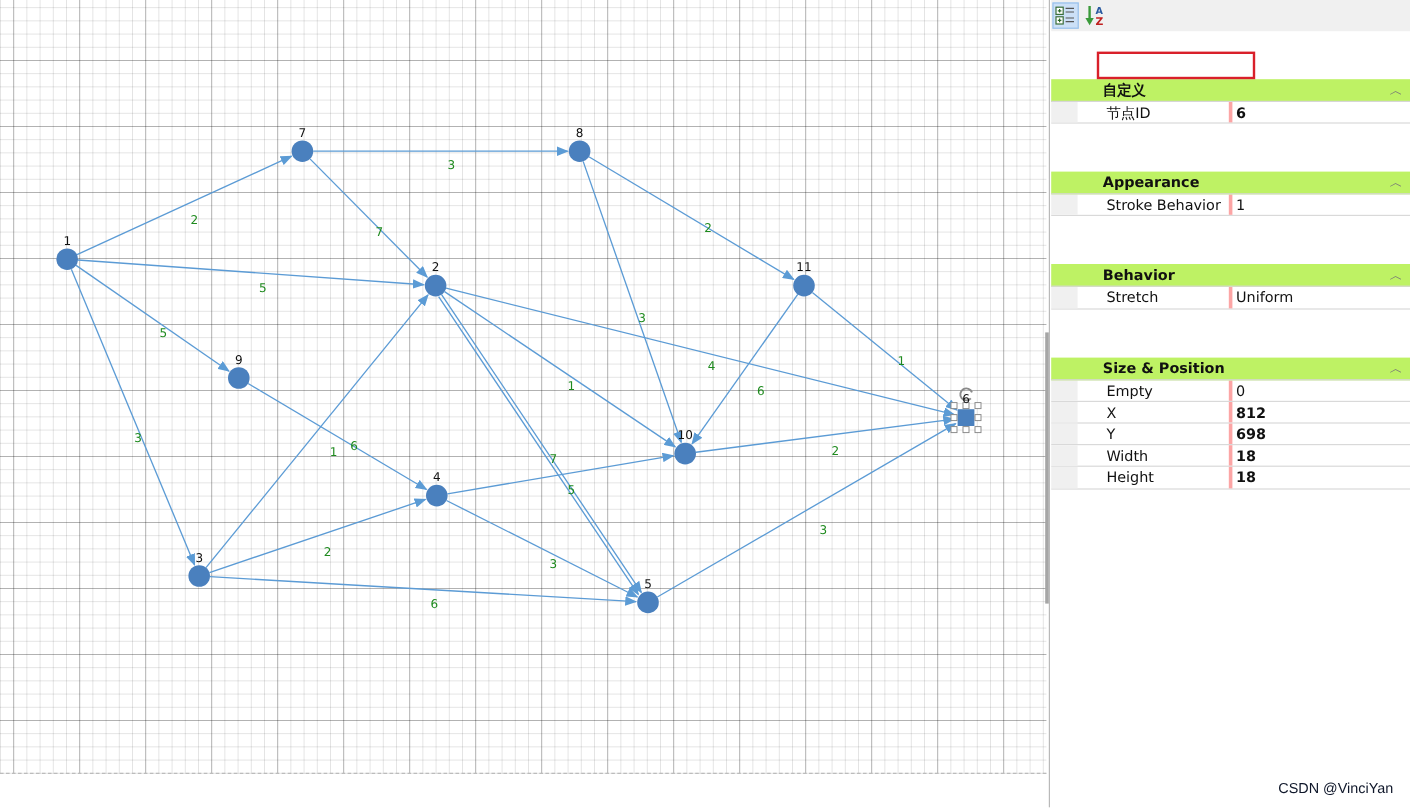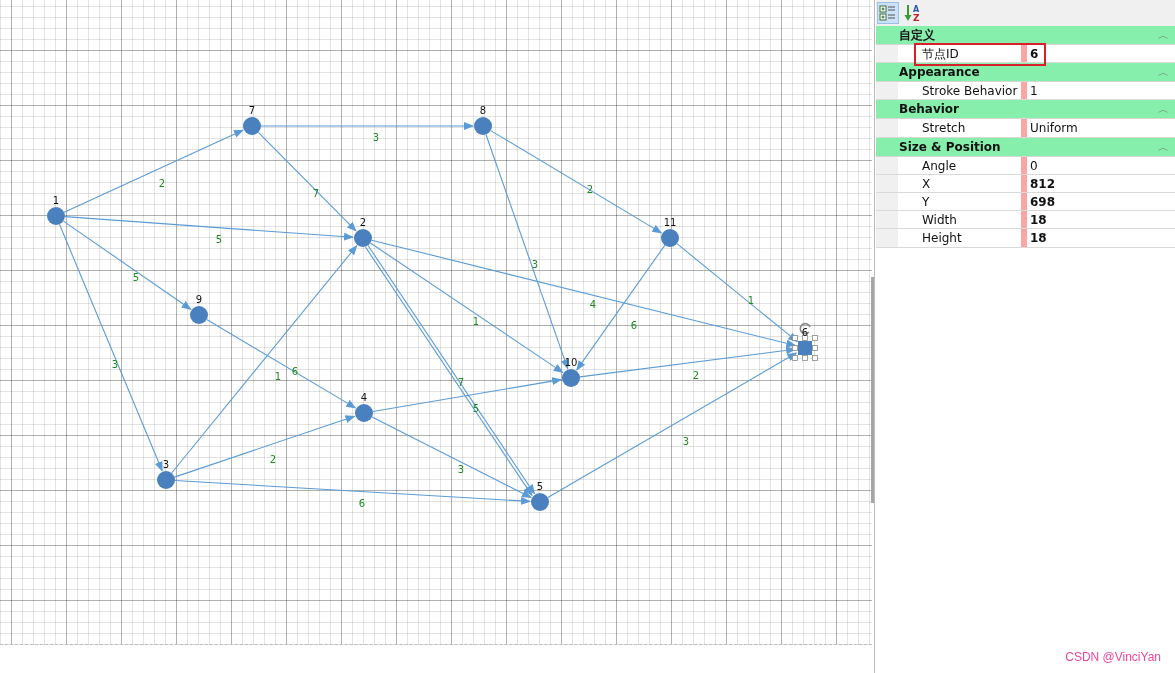--- a/index.html
+++ b/index.html
@@ -35,39 +35,39 @@
   #prop-panel {
     position: absolute; left: 876px; top: 0; width: 299px; height: 673px; background: #ffffff;
     font-size: 12px; color: #111;
   }
   #prop-toolbar { height: 26px; background: #f0f0f0; position: relative; }
   .tb-btn { position: absolute; top: 2px; width: 22px; height: 22px; }
   #categorized-btn { left: 1px; background: #cce0f7; border: 1px solid #99c0ea; }
   #alpha-btn { left: 27px; }
 
   .cat-header {
-    height: 19px; background: #86efac; position: relative; border-bottom: 1px solid #d6d6d6;
-    font-weight: bold; font-size: 12px; line-height: 19px; padding-left: 23px;
+    height: 19px; background: #bef264; position: relative; border-bottom: 1px solid #d6d6d6;
+    font-weight: bold; font-size: 12px; line-height: 19px; padding-left: 43px; margin-top: 40px;
   }
   .cat-header .chev { position: absolute; right: 6px; top: 0; color: #777; font-weight: normal; font-size: 11px; }
   .prop-row { height: 18.2px; display: flex; border-bottom: 1px solid #d9d9d9; }
   .prop-gutter { width: 22px; background: #f0f0f0; flex: none; }
   .prop-name {
     width: 129px; flex: none; padding-left: 24px; line-height: 18px; font-size: 12px;
-    border-right: 6px solid #fca5a5; white-space: nowrap;
+    border-right: 3px solid #fca5a5; white-space: nowrap;
   }
   .prop-value { flex: 1; padding-left: 3px; line-height: 18px; font-size: 12px; }
   .prop-value.bold { font-weight: bold; }
 
   #highlight-box {
     position: absolute; left: 914px; top: 43px; width: 132px; height: 23px;
     border: 2px solid #d9202a; pointer-events: none;
   }
   #watermark {
-    position: absolute; right: 14px; top: 650px; font-size: 12px; color: #ec4899;
+    position: absolute; right: 14px; top: 650px; font-size: 12px; color: #0f172a;
     font-family: "Liberation Sans", sans-serif;
   }
 </style>
 </head>
 <body>
 
 <div id="canvas-area">
   <div id="grid"></div>
   <svg id="diagram-svg" width="872" height="645">
     <defs>
@@ -221,21 +221,21 @@
       </div>
       <div class="cat-header"><span>Behavior</span><span class="chev">︿</span></div>
       <div class="prop-row">
         <div class="prop-gutter"></div>
         <div class="prop-name">Stretch</div>
         <div class="prop-value">Uniform</div>
       </div>
       <div class="cat-header"><span>Size &amp; Position</span><span class="chev">︿</span></div>
       <div class="prop-row">
         <div class="prop-gutter"></div>
-        <div class="prop-name">Angle</div>
+        <div class="prop-name">Empty</div>
         <div class="prop-value">0</div>
       </div>
       <div class="prop-row">
         <div class="prop-gutter"></div>
         <div class="prop-name">X</div>
         <div class="prop-value bold">812</div>
       </div>
       <div class="prop-row">
         <div class="prop-gutter"></div>
         <div class="prop-name">Y</div>

